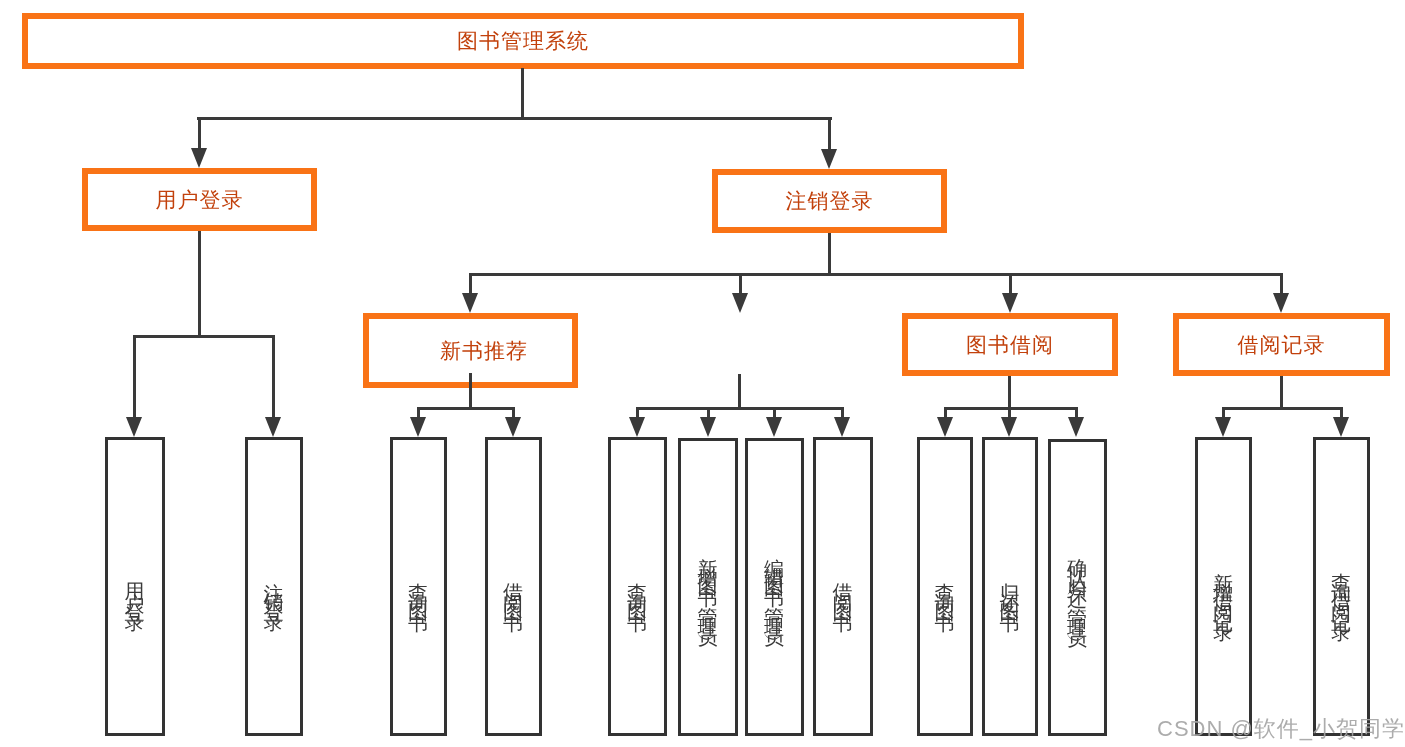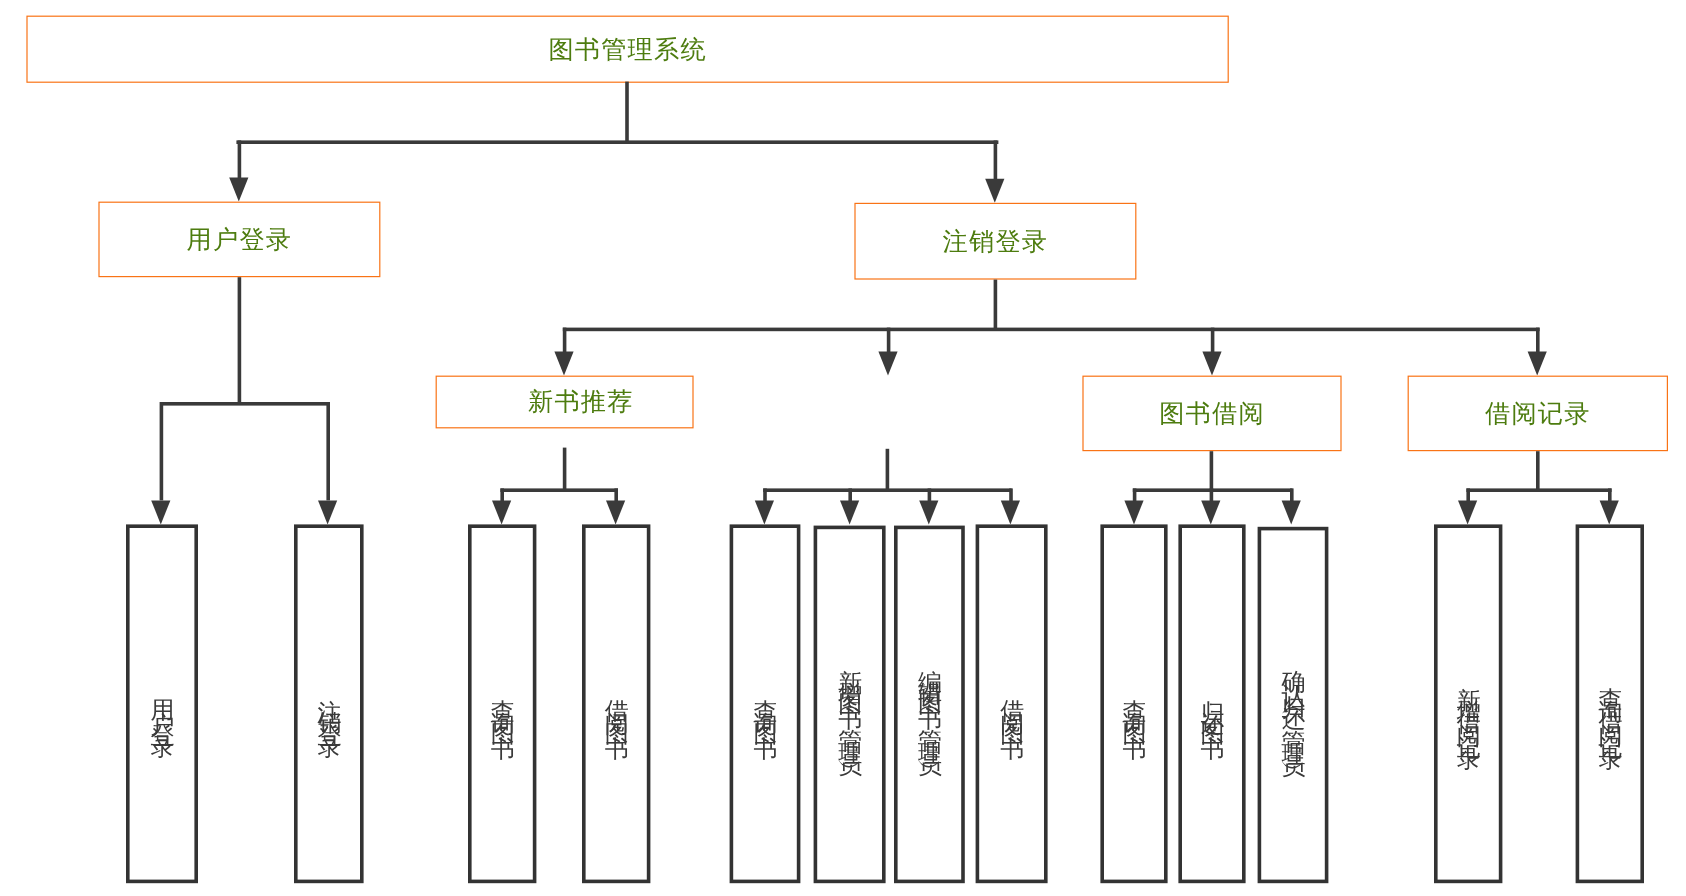--- a/index.html
+++ b/index.html
@@ -4,23 +4,23 @@
 <style>
   html,body { margin:0; padding:0; background:#ffffff; }
   #stage {
     position:relative; width:1405px; height:747px;
     background:#ffffff; overflow:hidden;
     font-family:"Liberation Sans", sans-serif;
     color:#333333;
   }
   .node {
     position:absolute; box-sizing:border-box;
-    border:1px solid #f97316; background:#ffffff;
+    border:6px solid #f97316; background:#ffffff;
     display:flex; align-items:center; justify-content:center;
-    font-size:21px; color:#4d7c0f; letter-spacing:1px;
+    font-size:21px; color:#c2410c; letter-spacing:1px;
   }
   .vnode {
     position:absolute; box-sizing:border-box;
     border:3px solid #333333; background:#ffffff;
     display:flex; align-items:center; justify-content:center;
     font-size:20px; color:#3a3a3a;
   }
   .vnode > span {
     writing-mode:vertical-rl; text-orientation:mixed;
     letter-spacing:10px; line-height:1;
@@ -74,21 +74,21 @@
   <div class="hline" style="left:469px; top:273px; width:814px;"></div>
   <div class="vline" style="left:469px; top:273px; height:22px;"></div>
   <div class="arrow" style="left:462px; top:293px;"></div>
   <div class="vline" style="left:739px; top:273px; height:22px;"></div>
   <div class="arrow" style="left:732px; top:293px;"></div>
   <div class="vline" style="left:1009px; top:273px; height:22px;"></div>
   <div class="arrow" style="left:1002px; top:293px;"></div>
   <div class="vline" style="left:1280px; top:273px; height:22px;"></div>
   <div class="arrow" style="left:1273px; top:293px;"></div>
 
-  <div class="node" style="left:363px; top:313px; width:215px; height:44px;padding-left:27px;">
+  <div class="node" style="left:363px; top:313px; width:215px; height:75px;padding-left:27px;">
     <span>新书推荐</span>
   </div>
   <div class="node" style="left:902px; top:313px; width:216px; height:63px;">
     <span>图书借阅</span>
   </div>
   <div class="node" style="left:1173px; top:313px; width:217px; height:63px;font-family:Liberation Serif, serif;">
     <span>借阅记录</span>
   </div>
 
   <div class="vline" style="left:469px; top:373px; height:36px;"></div>
@@ -162,14 +162,15 @@
     <span>确认归还（管理员）</span>
   </div>
 
   <div class="vnode" style="left:1195px; top:437px; width:57px; height:299px;">
     <span>新增借阅记录</span>
   </div>
   <div class="vnode" style="left:1313px; top:437px; width:57px; height:299px;">
     <span>查询借阅记录</span>
   </div>
 
+  <div class="watermark">CSDN @软件_小贺同学</div>
 
 </div>
 
 </body></html>

